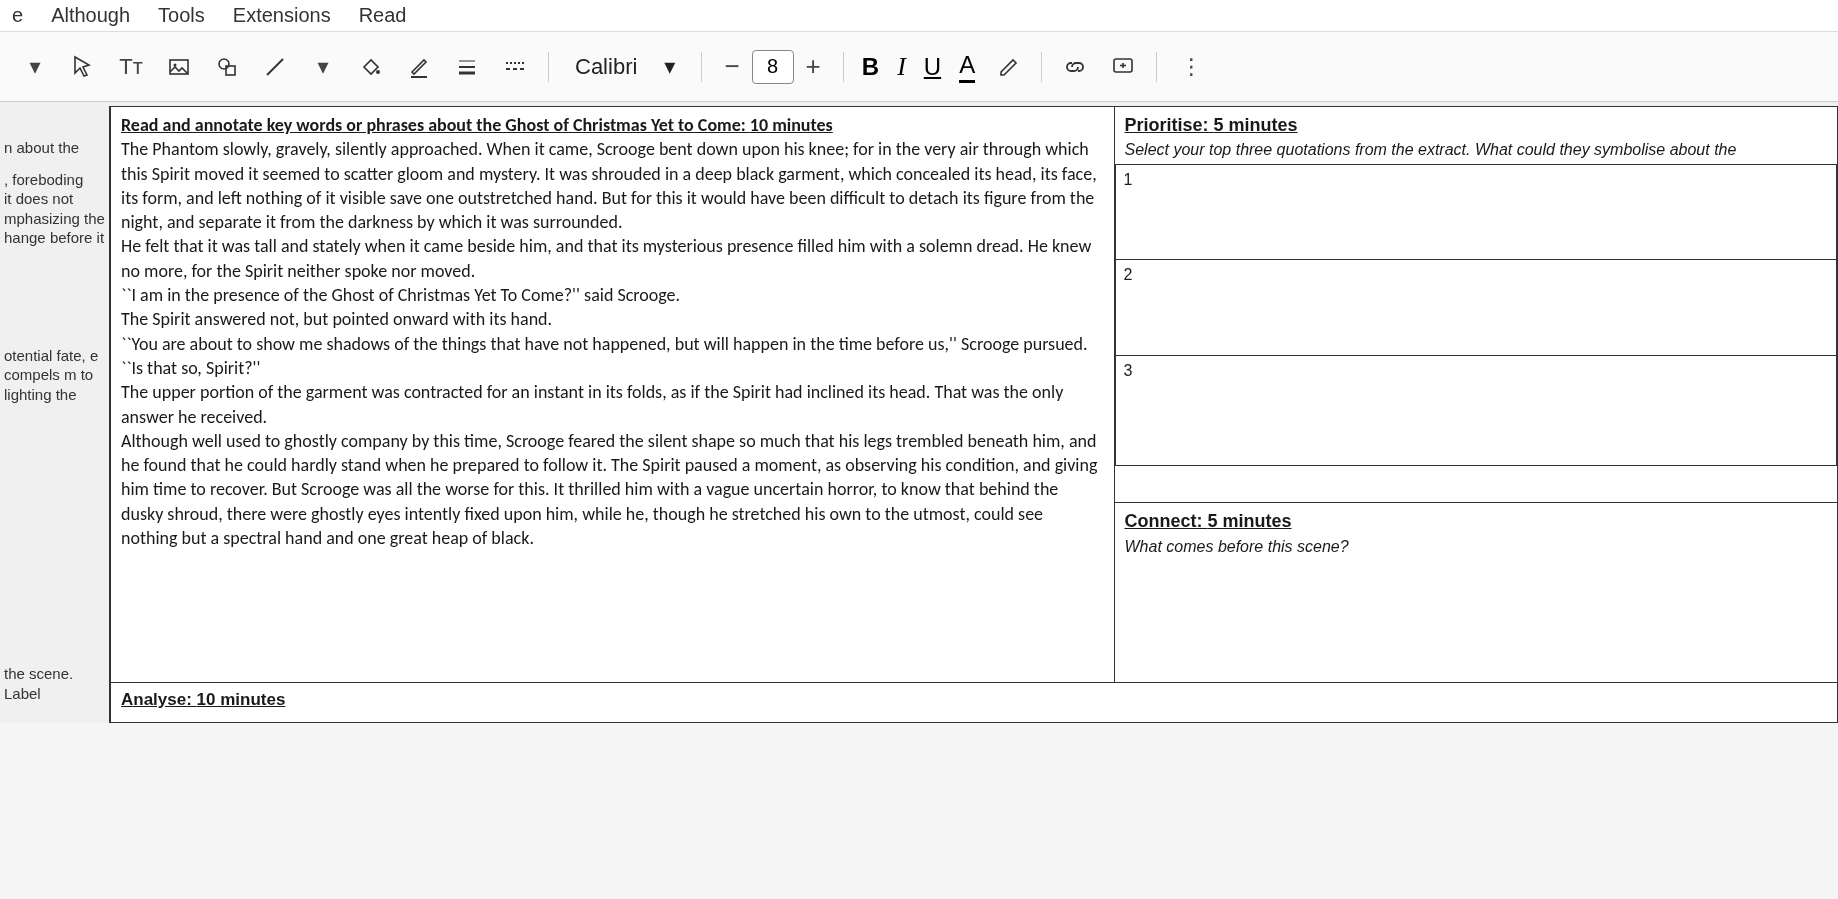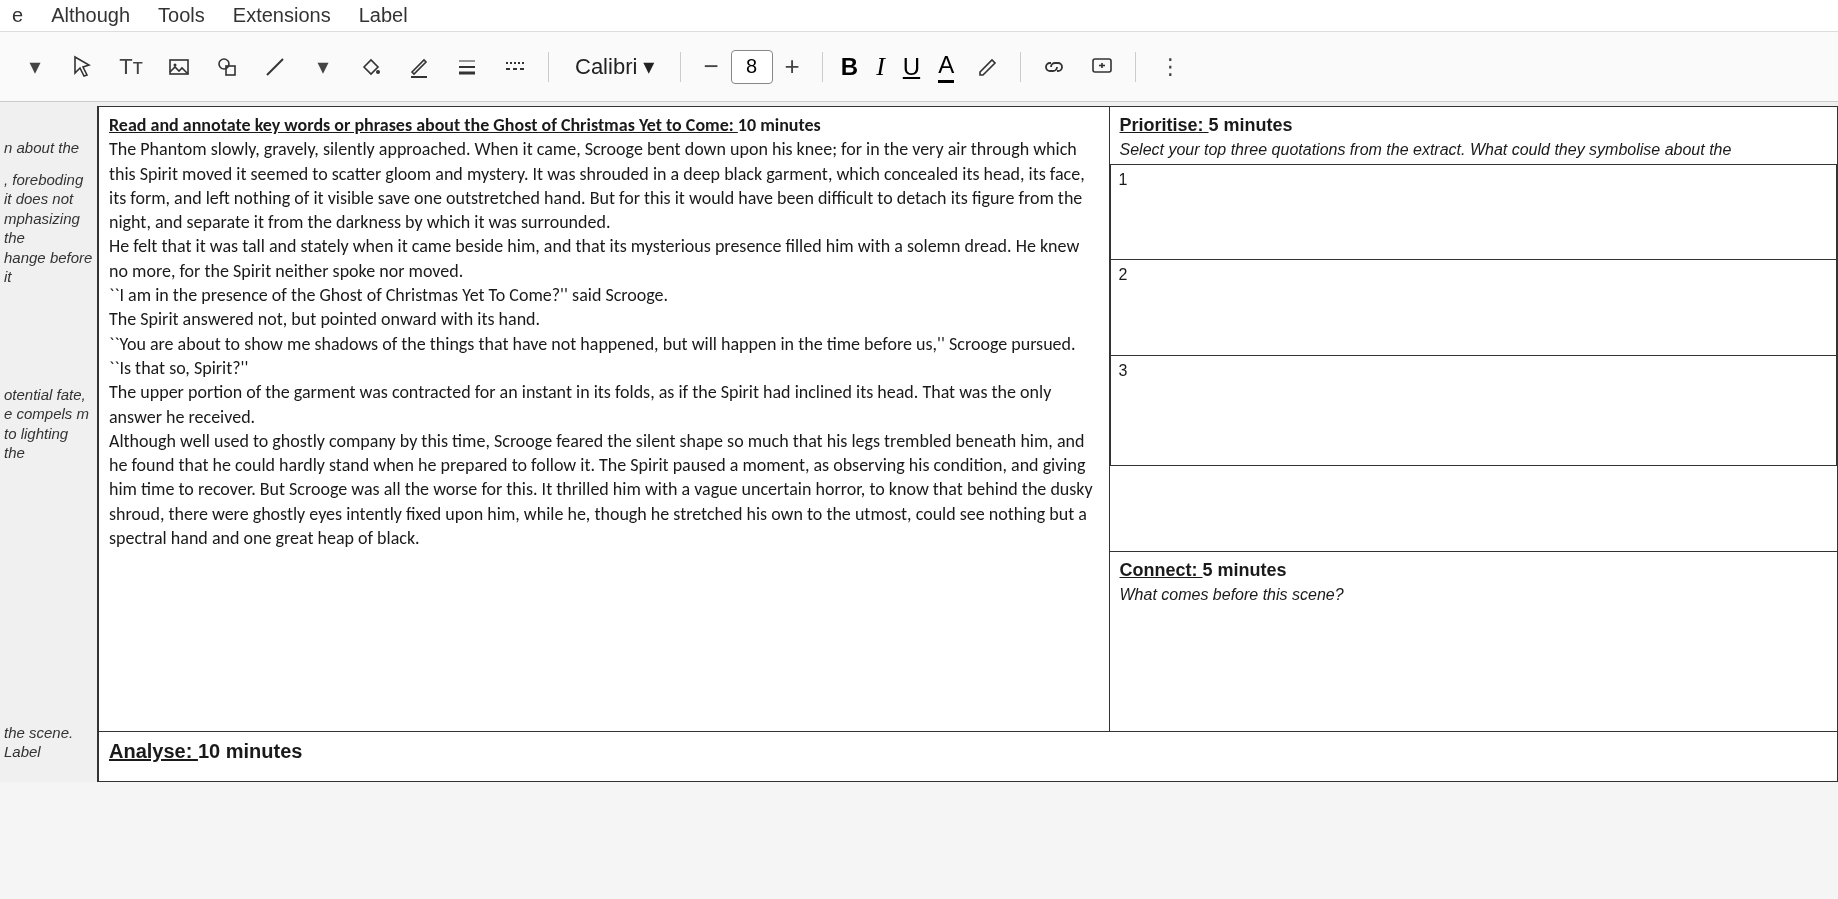--- a/index.html
+++ b/index.html
@@ -43,21 +43,21 @@
     width: 1px;
     height: 30px;
     background: #ccc;
   }
   .font-name {
     font-size: 22px;
     color: #222;
     padding: 0 8px;
     display: inline-flex;
     align-items: center;
-    gap: 6px;
+    gap: 27px;
   }
   .font-size-box {
     display: inline-flex;
     align-items: center;
     gap: 8px;
   }
   .font-size-input {
     width: 42px;
     height: 34px;
     border: 1px solid #888;
@@ -74,67 +74,66 @@
   .fmt { font-size: 24px; cursor: pointer; }
   .bold { font-weight: 700; }
   .italic { font-style: italic; font-family: 'Times New Roman', serif; font-size:26px;}
   .underline { text-decoration: underline; }
   .doc-area {
     padding: 4px 0 0 0;
     display: flex;
     background: #f0f0f0;
   }
   .cutoff-col {
-    width: 98px;
+    width: 110px;
     border-right: 1px solid #333;
     font-size: 15px;
-    font-style: italic;
     color: #333;
     padding: 8px 4px;
   }
   .cutoff-col .block { margin-bottom: 12px; line-height: 1.3; }
   .main-table {
     flex: 1;
     border-collapse: collapse;
   }
   .main-table td {
     border: 1px solid #333;
     vertical-align: top;
     padding: 6px 10px;
     font-size: 18px;
     line-height: 1.35;
     color: #1a1a1a;
     background: #fff;
   }
   .extract-cell { width: 860px; font-family: Calibri, Arial, sans-serif; }
   .right-col { width: 620px; }
   .task-title { font-weight: 700; text-decoration: underline; }
-  .task-time { font-weight: 700; margin-top: 35px; }
+  .task-time { text-decoration: underline; font-weight: 700; margin-top: 35px; }
   .subhead { font-style: italic; font-size: 16px; }
   .num-box {
     border: 1px solid #333;
     border-top: none;
     height: 96px;
     padding: 4px 8px;
     font-size: 16px;
   }
   .num-box.first { border-top: 1px solid #333; }
   .extract-body { }
-  .analyse-row td { font-size:20px; }
+  .analyse-row td { font-size:17px; }
   svg { width: 24px; height: 24px; }
 </style>
 </head>
 <body>
 
 <div class="menubar">
   <span>e</span>
   <span>Although</span>
   <span>Tools</span>
   <span>Extensions</span>
-  <span>Label</span>
+  <span>Read</span>
 </div>
 
 <div class="toolbar">
   <span class="icon">▾</span>
   <span class="icon">
     <svg viewBox="0 0 24 24">
         <path d="M4 2l14 8-6 2 4 8-3 1-4-8-5 5z" fill="none" stroke="#333" stroke-width="1.6"></path>
       </svg>
   </span>
   <span class="icon" style="font-family:Liberation Sans, sans-serif;">Tᴛ</span>

